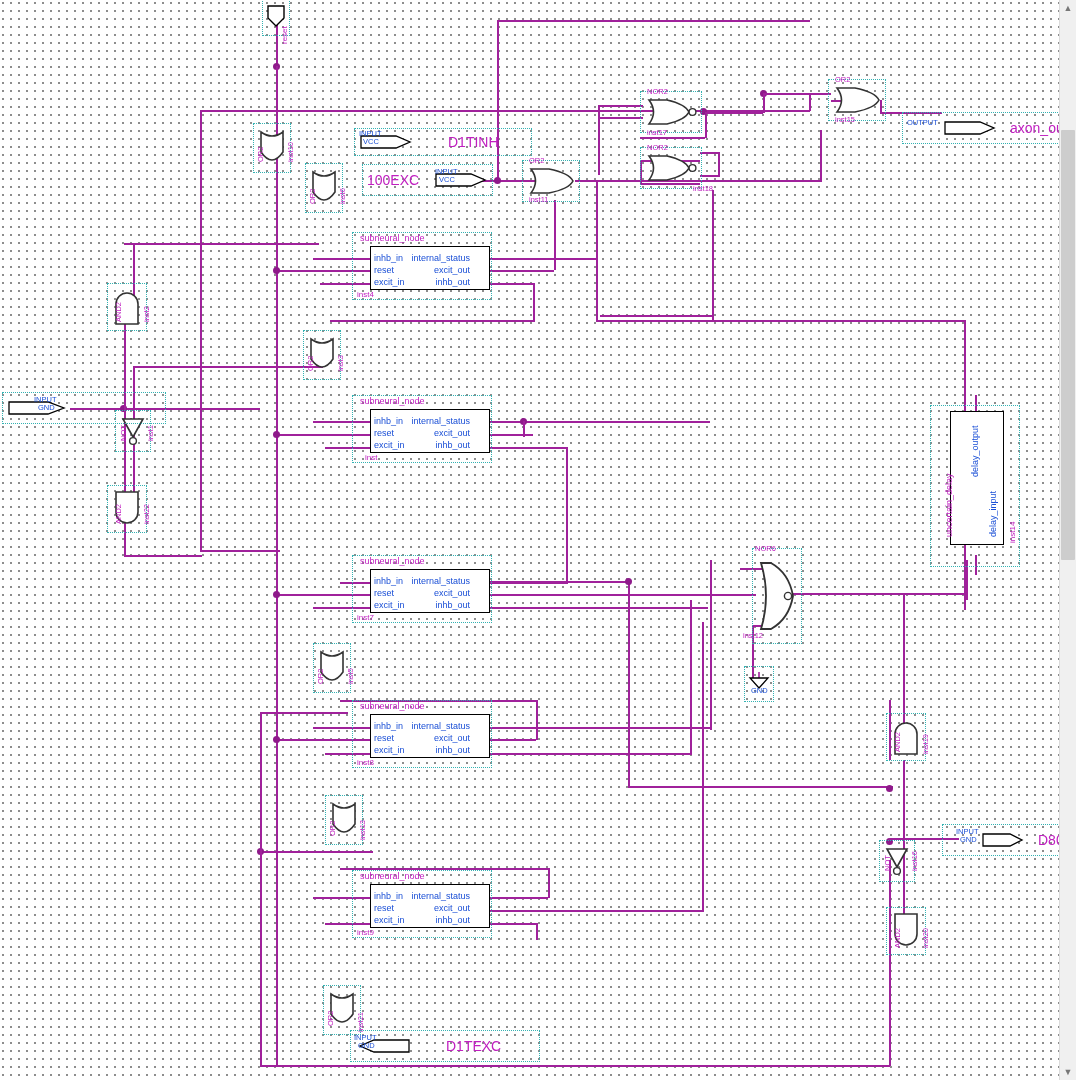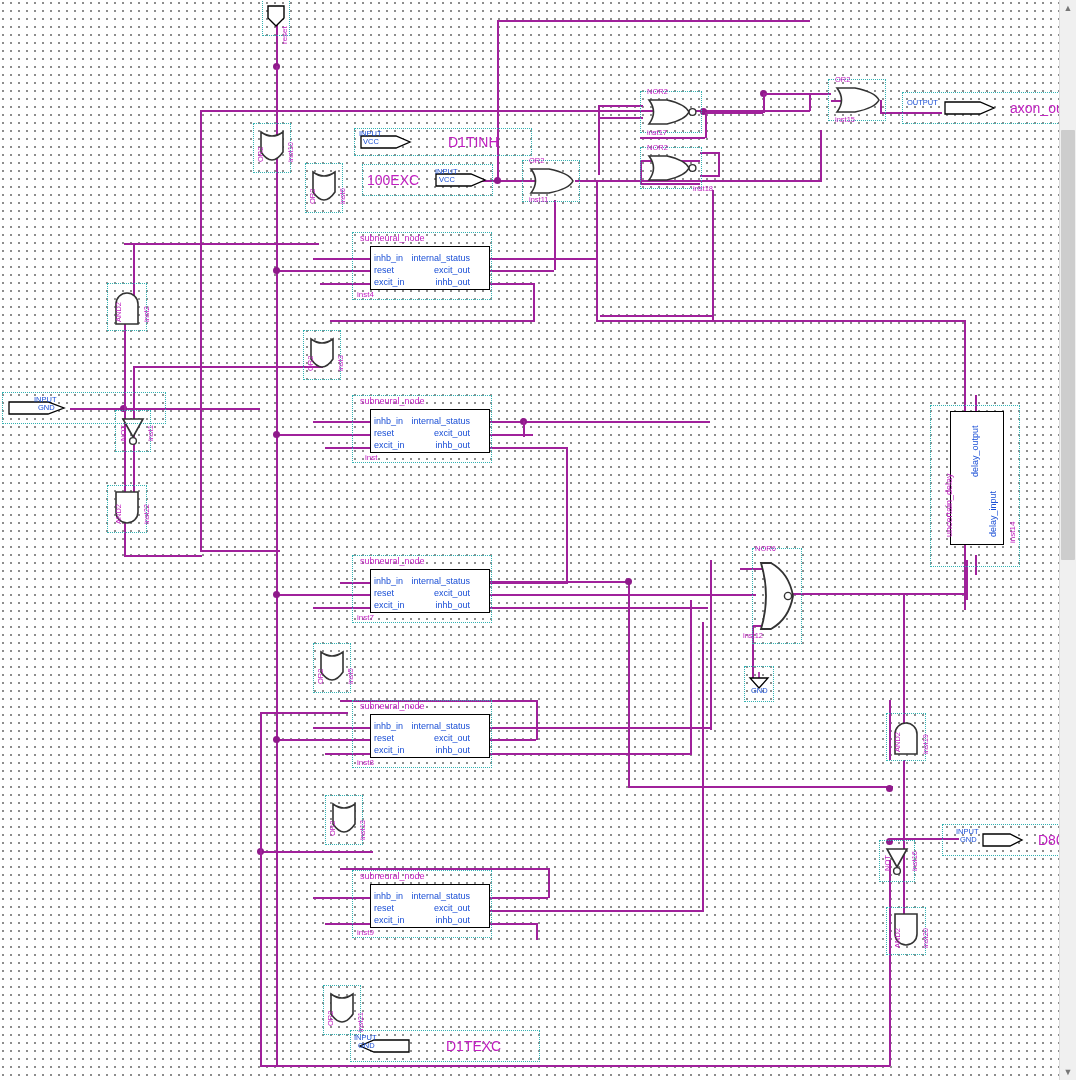--- a/index.html
+++ b/index.html
@@ -463,21 +463,21 @@
 
     <div class="pin" style="left:8px;top:400px;width:58px;height:16px;">
       <div class="sel" style="left:-6px;top:-8px;right:-100px;bottom:-8px;"></div>
       <svg width="58" height="16">
         <path d="M1 2 L40 2 L56 8 L40 14 L1 14 Z" fill="#fff" stroke="#000" stroke-width="1.3"></path>
       </svg>
       <div class="kind" style="left:26px;top:-4px;">INPUT</div>
       <div class="kind" style="left:30px;top:4px;">GND</div>
     </div>
 
-    <div class="pin" style="left:944px;top:100px;width:52px;height:16px;">
+    <div class="pin" style="left:944px;top:120px;width:52px;height:16px;">
       <div class="sel" style="left:-42px;top:-8px;right:-70px;bottom:-8px;"></div>
       <svg width="52" height="16">
         <path d="M1 2 L36 2 L50 8 L36 14 L1 14 Z" fill="#fff" stroke="#000" stroke-width="1.3"></path>
       </svg>
       <div class="kind" style="left:-37px;top:-1px;">OUTPUT</div>
       <div class="netname" style="left:66px;top:0px;">axon_out</div>
     </div>
 
     <div class="pin" style="left:982px;top:832px;width:42px;height:16px;">
       <div class="sel" style="left:-40px;top:-8px;right:-58px;bottom:-8px;"></div>

